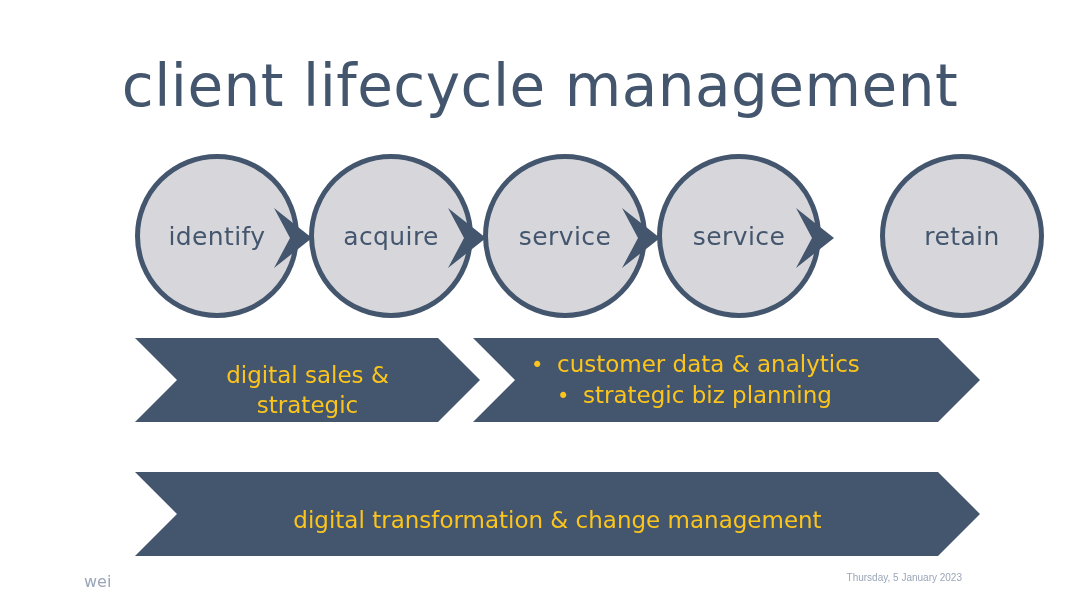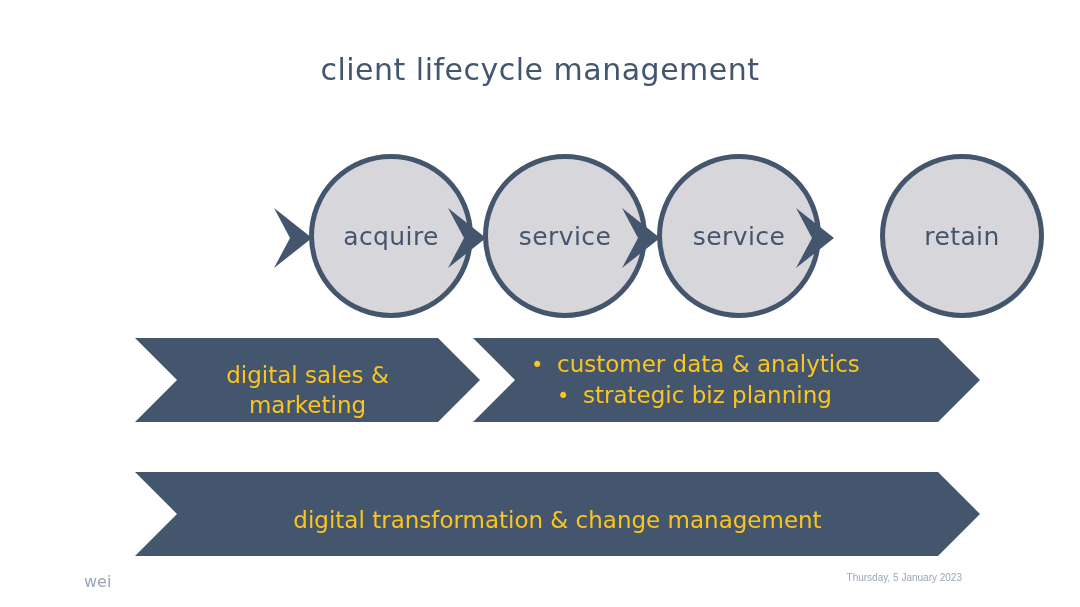--- a/index.html
+++ b/index.html
@@ -20,21 +20,21 @@
   }
 
   
   #slide-title {
     position: absolute;
     left: 0;
     top: 52px;
     width: 1080px;
     text-align: center;
     font-family: "DejaVu Sans", sans-serif;
-    font-size: 30px;
+    font-size: 58px;
     font-weight: 400;
     letter-spacing: 0.5px;
     color: #44566e;
     white-space: nowrap;
   }
 
   
   #stages {
     position: absolute;
     left: 0;
@@ -153,20 +153,24 @@
 </style>
 </head>
 <body>
 
 <div id="slide">
 
   <div id="slide-title">client lifecycle management</div>
 
   <div id="stages">
 
+    <div class="stage-node" style="left:135px;">
+      <div class="stage-circle"></div>
+      <div class="stage-label">identify</div>
+    </div>
 
     <div class="stage-arrow" style="left:274px;">
       <svg width="56" height="60" viewBox="0 0 56 60" xmlns="http://www.w3.org/2000/svg">
         <path d="M0 0 L38 30 L0 60 L16 30 Z" fill="#44566e"></path>
       </svg>
     </div>
 
     <div class="stage-node" style="left:309px;">
       <div class="stage-circle"></div>
       <div class="stage-label">acquire</div>
@@ -205,21 +209,21 @@
       <div class="stage-label">retain</div>
     </div>
   </div>
 
   <div class="banner" style="left:135px; top:338px; width:345px; height:104px;">
     <svg width="345" height="84" viewBox="0 0 345 84" xmlns="http://www.w3.org/2000/svg">
       <path d="M0 0 L303 0 L345 42 L303 84 L0 84 L42 42 Z" fill="#44566e"></path>
     </svg>
     <div class="banner-text">
       <div class="banner-line">digital sales &amp;</div>
-      <div class="banner-line">marketing</div>
+      <div class="banner-line">strategic</div>
     </div>
   </div>
 
   <div class="banner" style="left:473px; top:338px; width:507px; height:84px;">
     <svg width="507" height="84" viewBox="0 0 507 84" xmlns="http://www.w3.org/2000/svg">
       <path d="M0 0 L465 0 L507 42 L465 84 L0 84 L42 42 Z" fill="#44566e"></path>
     </svg>
     <div class="banner-text with-bullets">
       <div class="bullet-line">
         <span class="bullet-dot">•</span>

